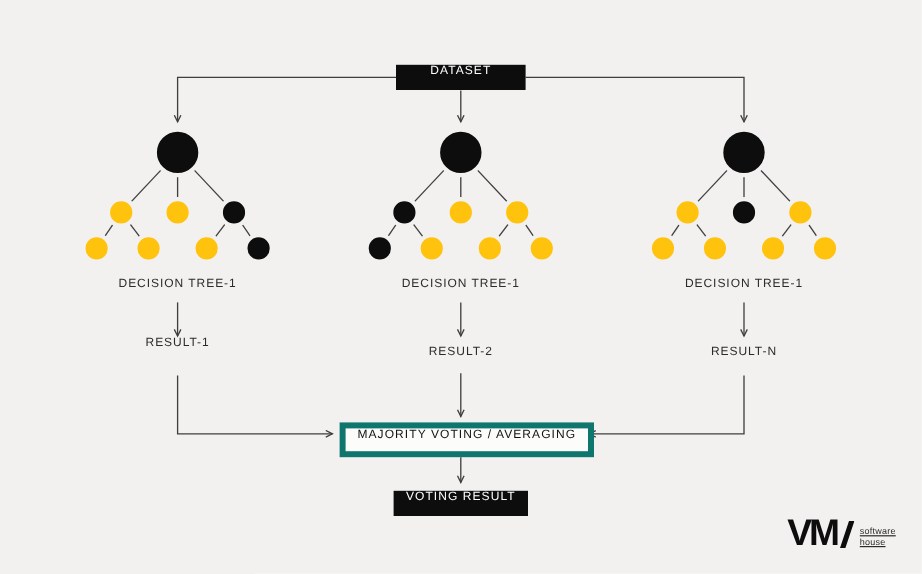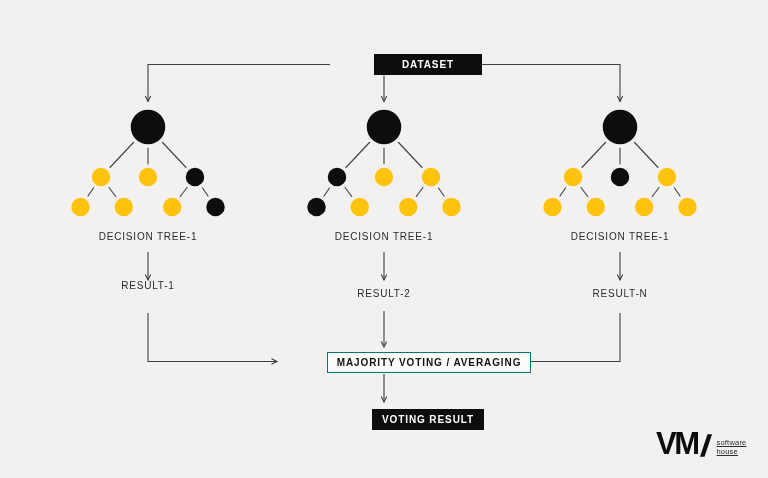--- a/index.html
+++ b/index.html
@@ -8,26 +8,26 @@
     position:relative;
     width:768px;height:478px;
     background:var(--bg,#F2F1EF);
     overflow:hidden;
   }
   .connectors{position:absolute;left:0;top:0;z-index:1;}
   .connectors path{fill:none;stroke:var(--line,#3F3F3F);stroke-width:1.1;}
   #arrowV path{fill:none;stroke:var(--line,#3F3F3F);stroke-width:1;}
   .node-box{
     position:absolute;z-index:2;
-    display:flex;align-items:center;justify-content:center;
-    font-size:10px;font-weight:bold;letter-spacing:0.9px;
-    text-align:center;white-space:nowrap;margin-left:44px;
+    display:flex;justify-content:center;
+    font-size:10px;font-weight:normal;letter-spacing:0.9px;
+    text-align:center;white-space:nowrap;
   }
   .box-dark{background:var(--black,#0D0D0D);color:#FFFFFF;}
-  .box-light{background:#FCFCFB;color:#121212;border:1px solid #0f766e;}
+  .box-light{background:#FCFCFB;color:#121212;border:5px solid #0f766e;}
   .tree-svg{position:absolute;z-index:2;}
   .col-label{
     position:absolute;z-index:2;width:200px;
     font-size:10px;letter-spacing:0.8px;color:#2B2B2B;
     text-align:center;white-space:nowrap;
   }
   .logo{
     position:absolute;left:656px;top:431px;z-index:2;
     display:flex;align-items:flex-start;
   }

